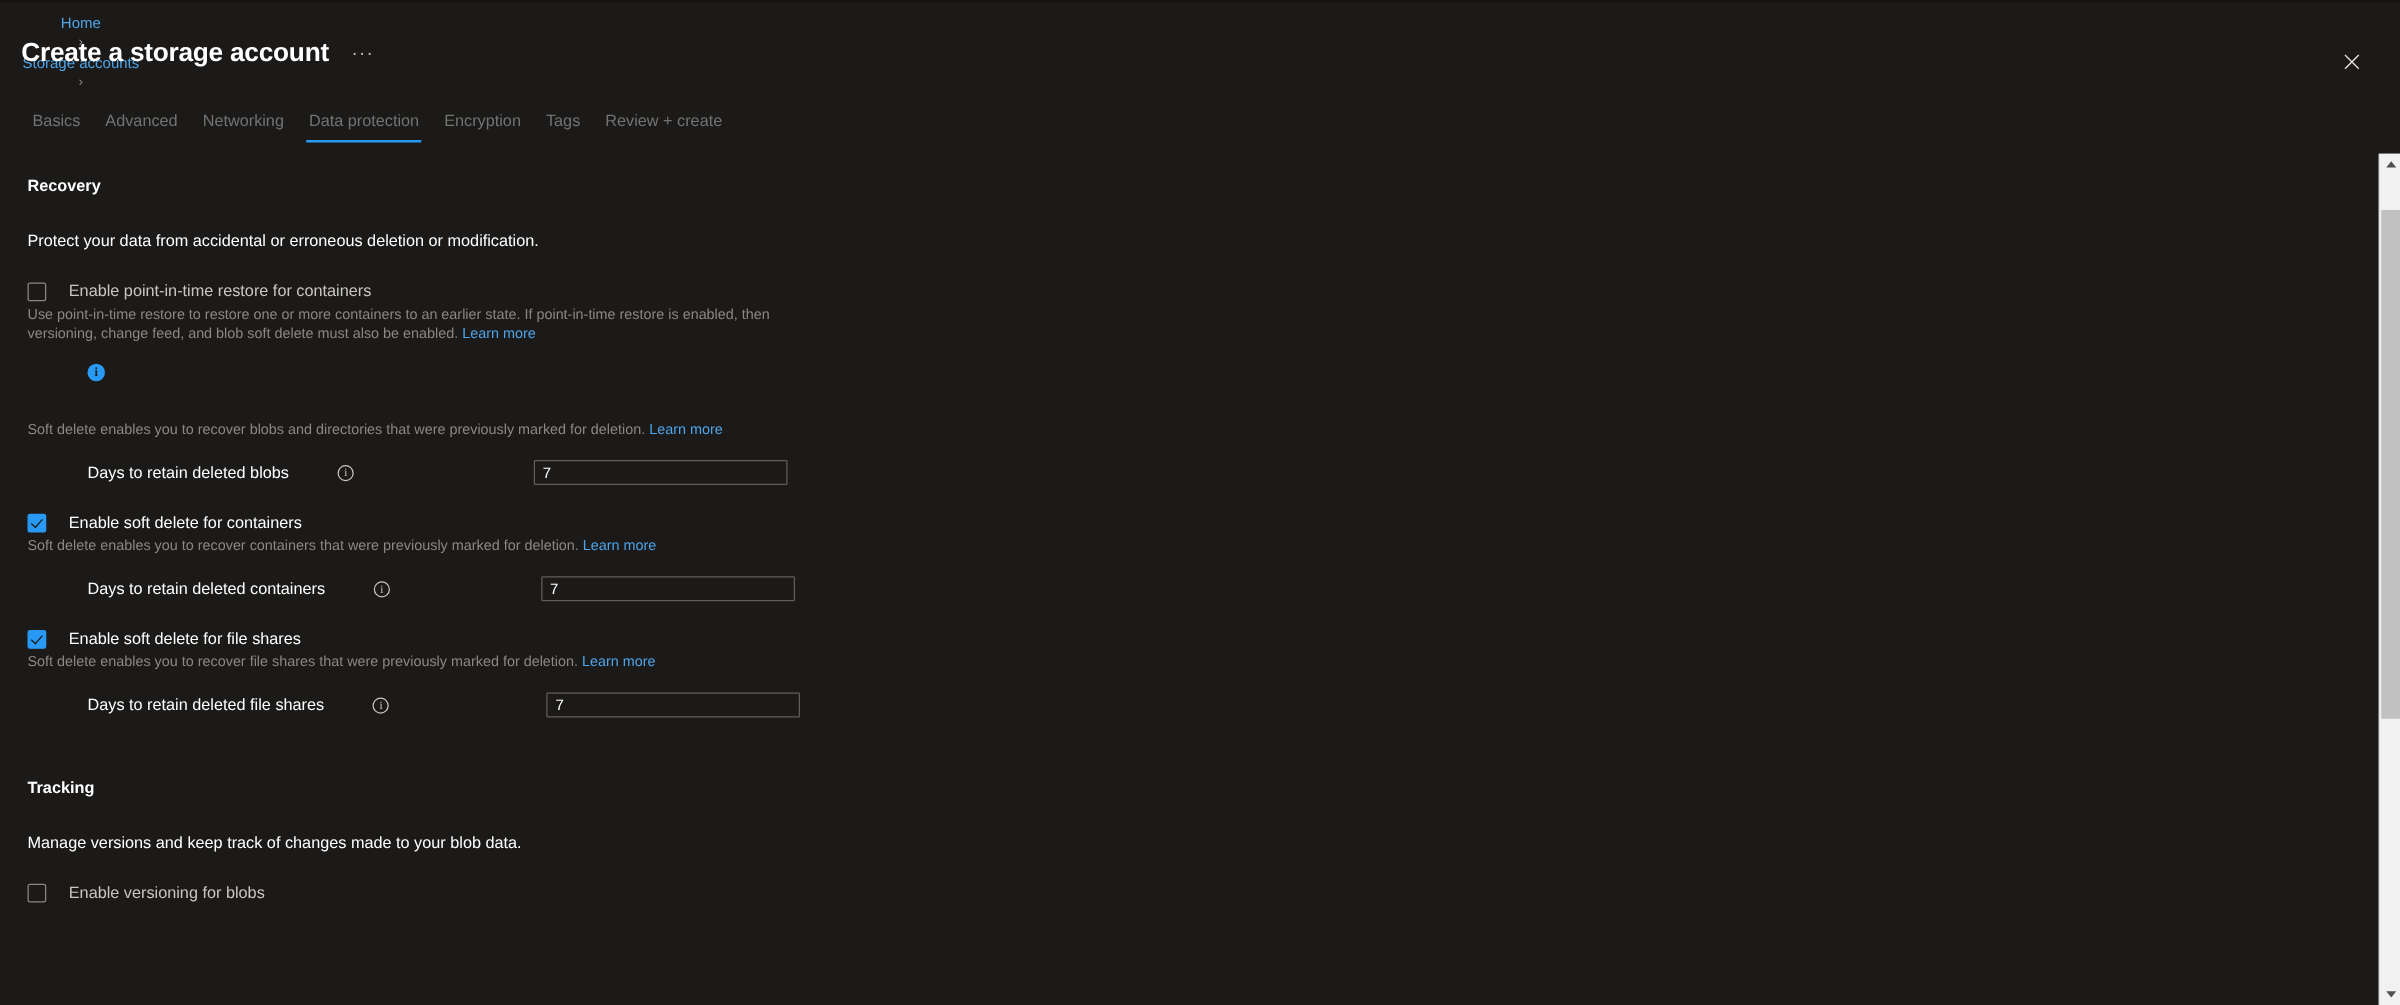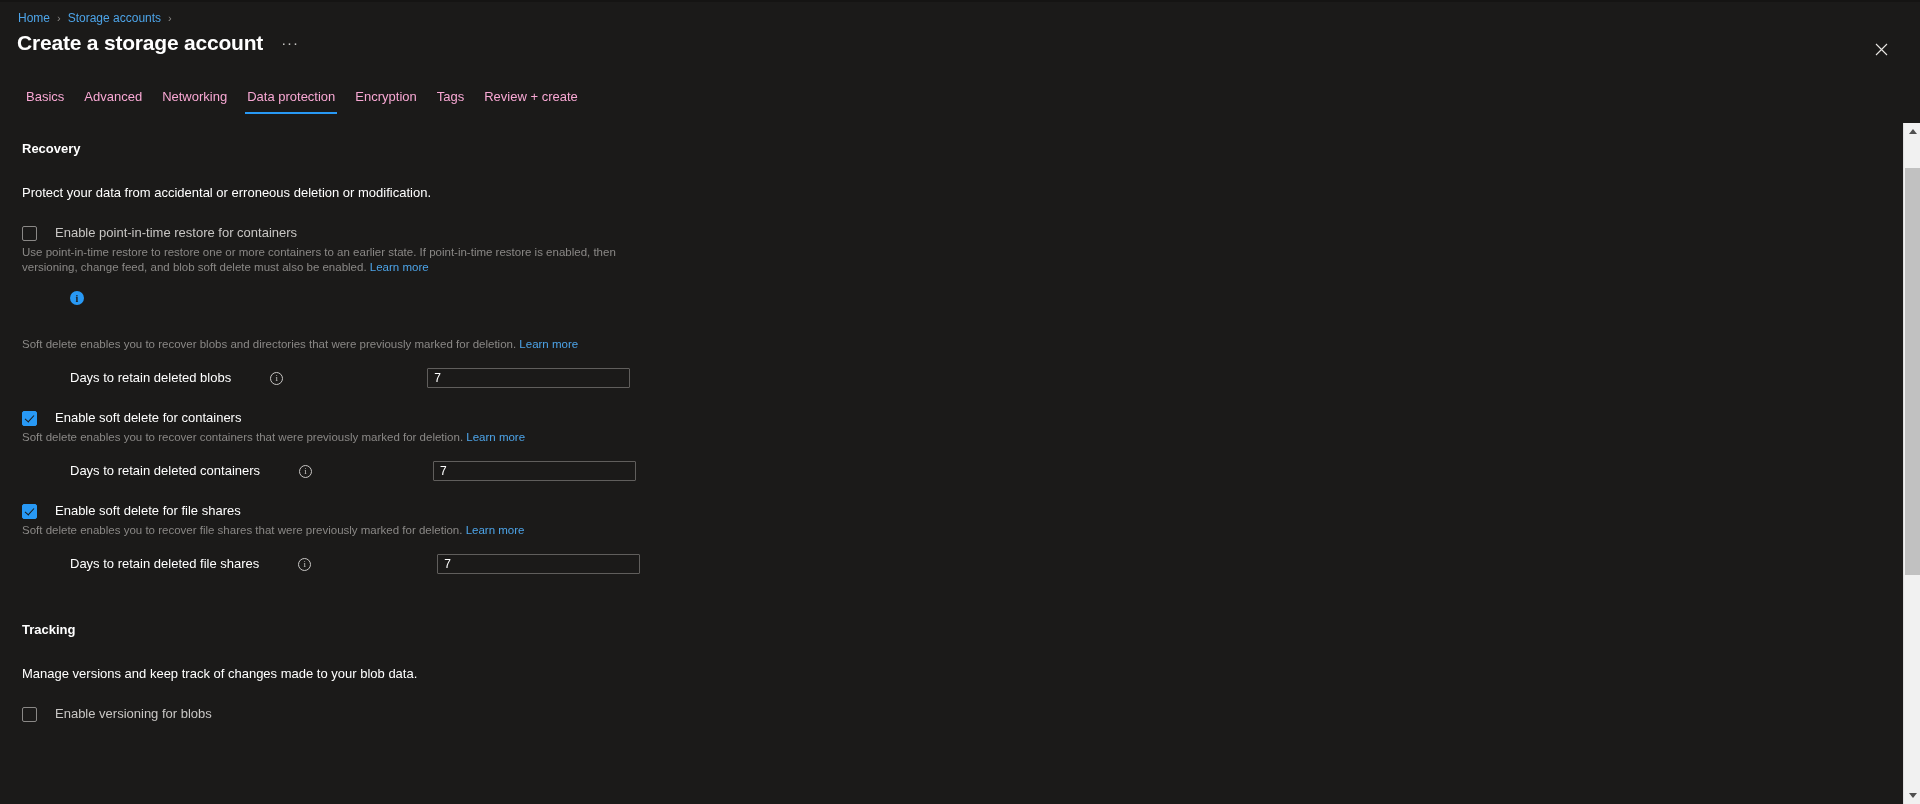--- a/index.html
+++ b/index.html
@@ -23,20 +23,21 @@
   
   .breadcrumb {
     position: absolute;
     left: 18px;
     top: 10px;
     display: flex;
     align-items: center;
     font-size: 12px;
     line-height: 16px;
     height: 16px;
+    flex-direction: column;
   }
   .crumb-link {
     color: #4da4e8;
     text-decoration: none;
     cursor: pointer;
     white-space: nowrap;
   }
   .crumb-sep {
     color: #8a8886;
     margin: 0 7px;
@@ -87,21 +88,21 @@
     position: absolute;
     left: 16px;
     top: 82px;
     display: flex;
     align-items: flex-end;
     height: 32px;
   }
   .tab {
     position: relative;
     font-size: 13px;
-    color: #f9a8d4;
+    color: #737373;
     padding: 0 10px 9px 10px;
     cursor: pointer;
     white-space: nowrap;
     line-height: 16px;
   }
   .tab.active { font-weight: normal; }
   .tab.active::after {
     content: "";
     position: absolute;
     left: 8px;

